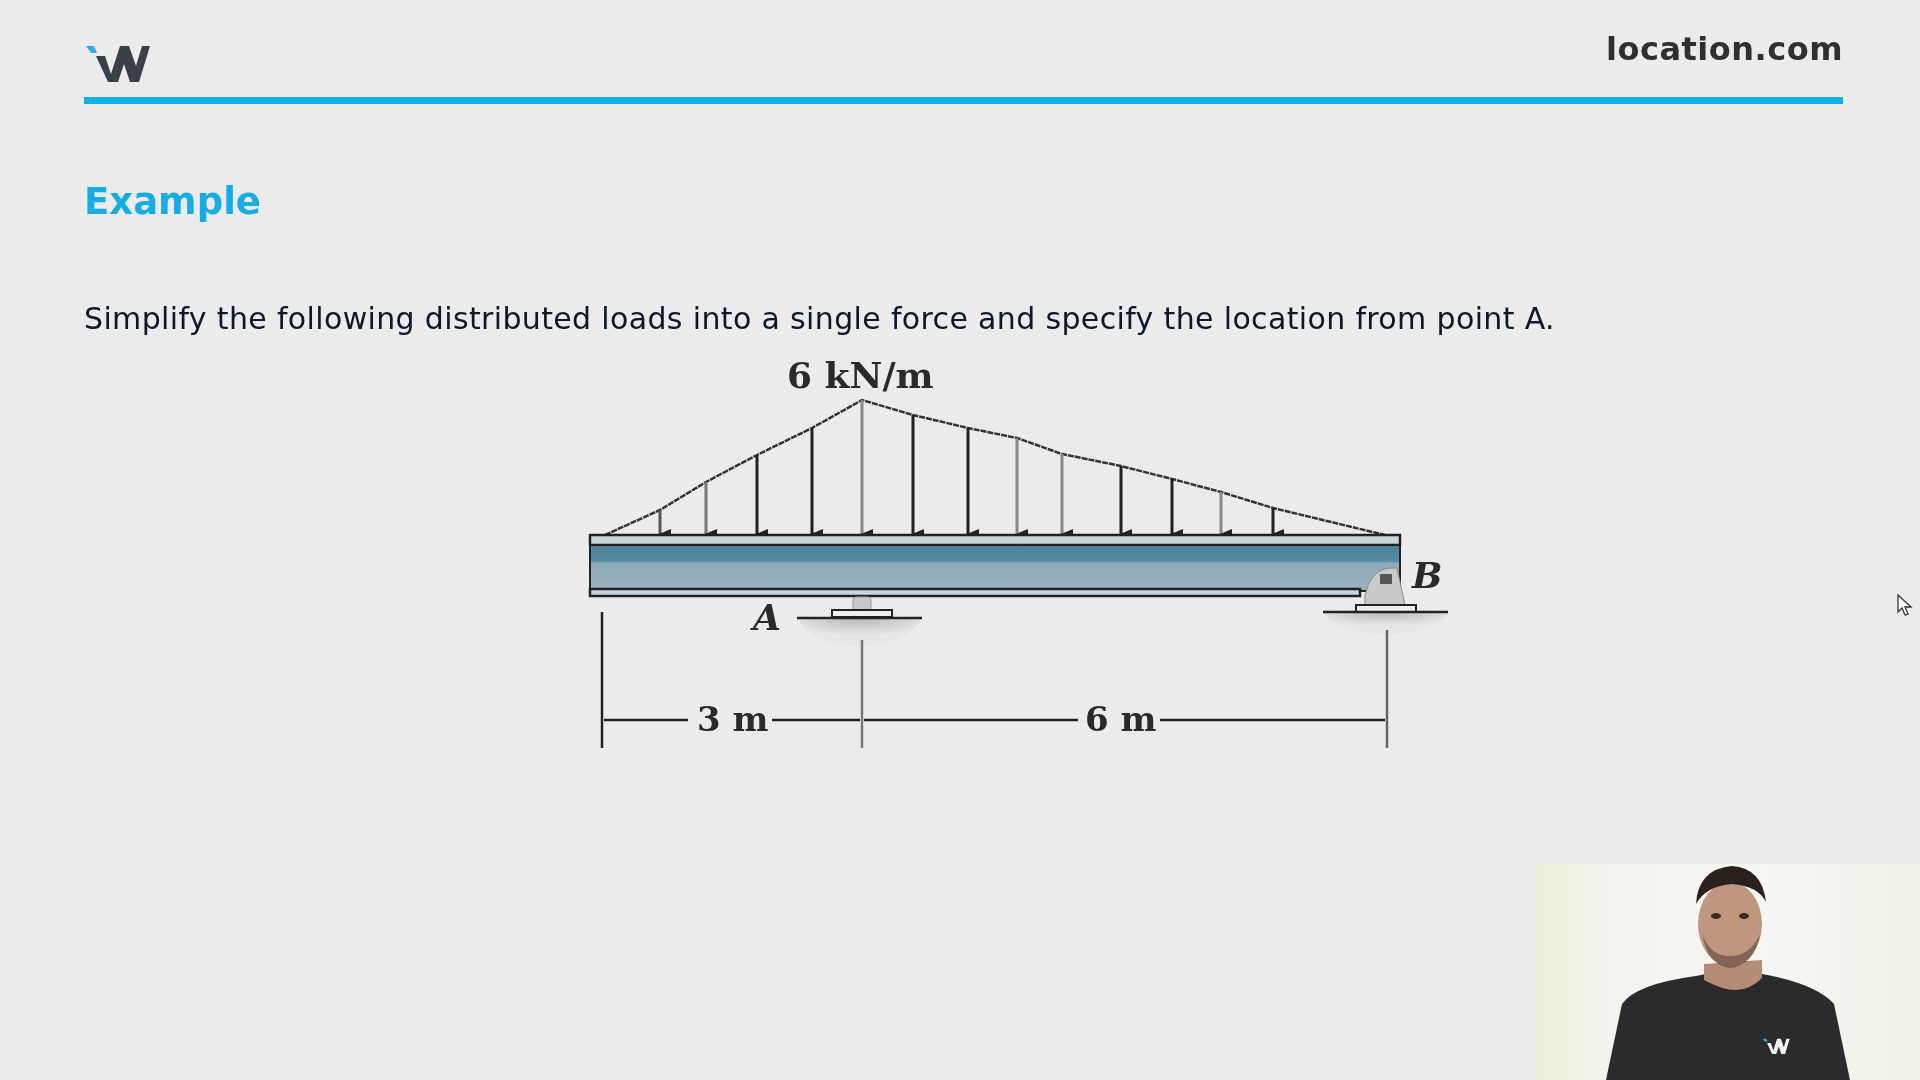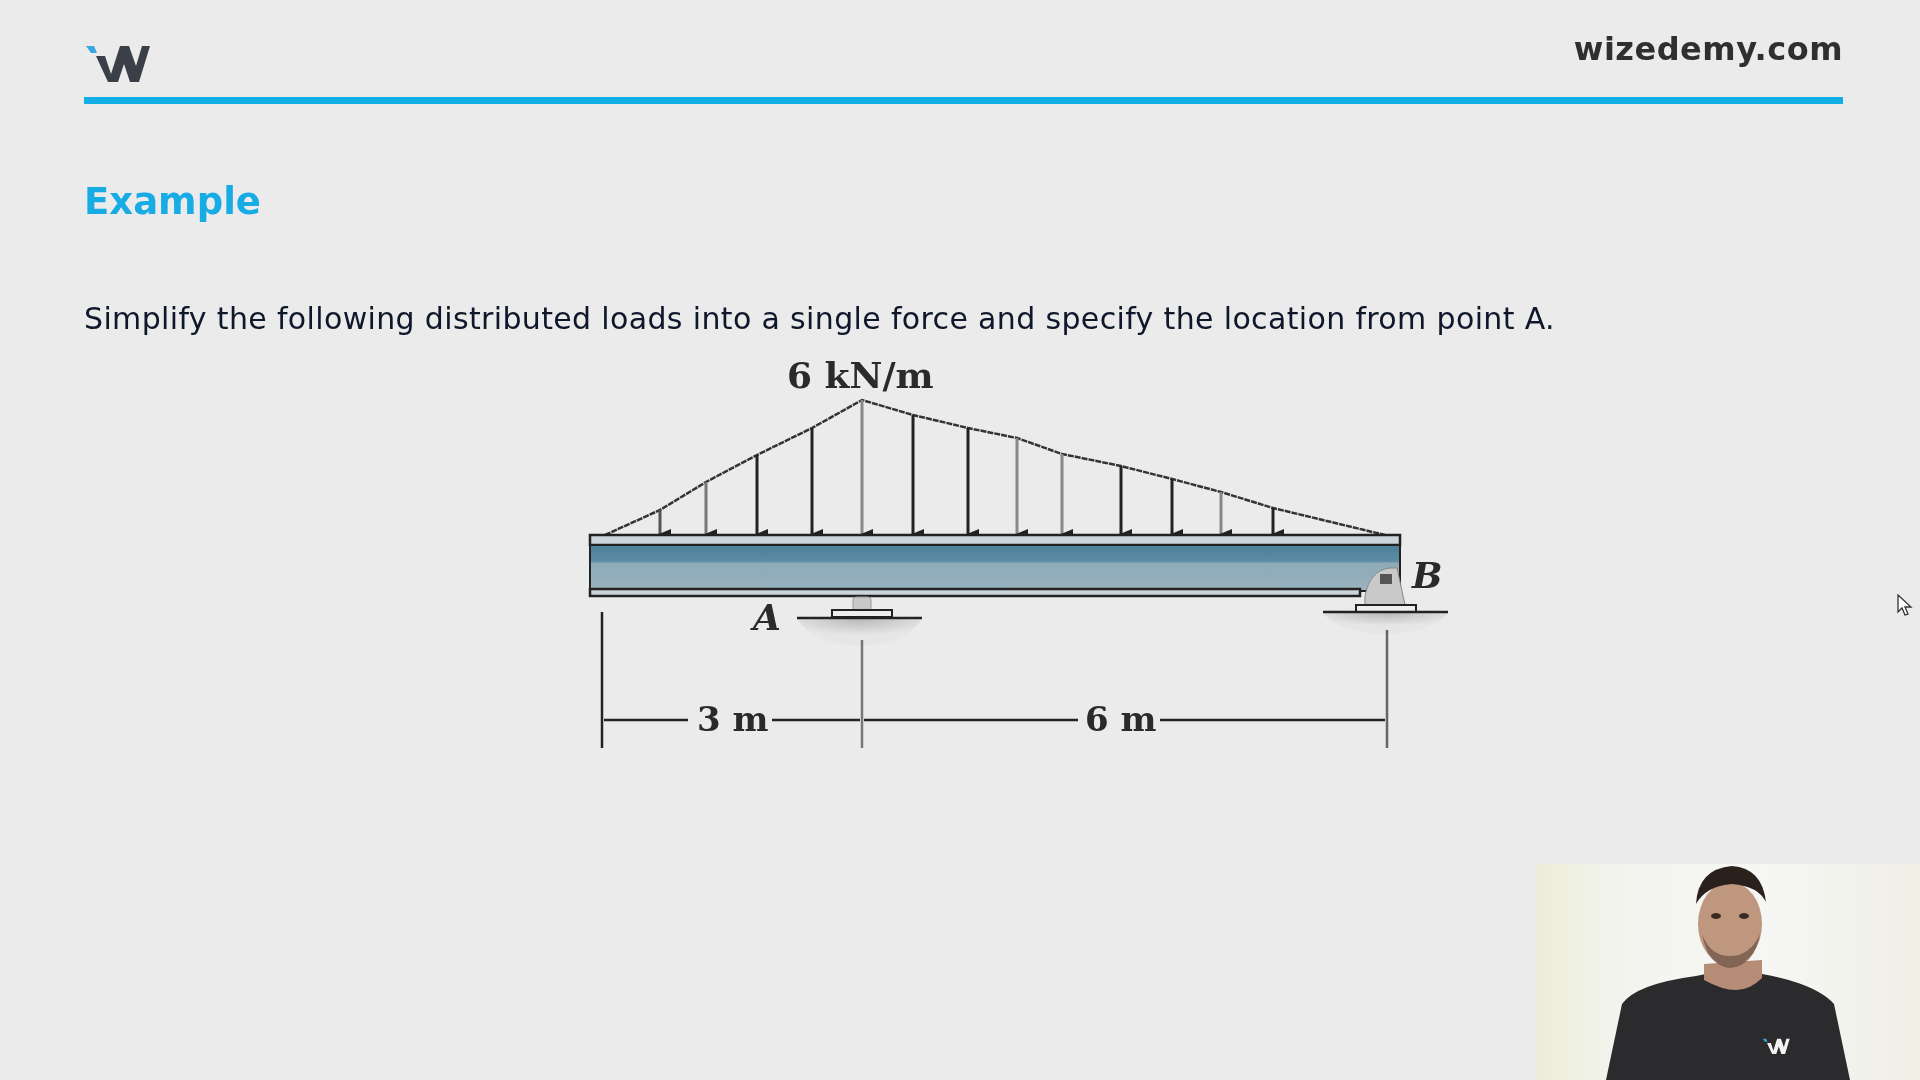--- a/index.html
+++ b/index.html
@@ -16,21 +16,21 @@
             background: linear-gradient(90deg, #ecedd8 0%, #f3f3ee 20%, #f6f6f4 60%, #efefe6 100%); }
   .cursor { position: absolute; left: 1897px; top: 594px; width: 18px; height: 24px; }
 </style>
 </head>
 <body>
 
 <svg class="logo" viewBox="0 0 66 40">
   <path d="M2 2 L10 2 L13 9 L7 9 Z" fill="#3aa7e2"></path>
   <path d="M12 12 L21 12 L27 30 L36 2 L45 2 L52 22 L58 2 L66 2 L55 38 L46 38 L40 20 L34 38 L24 38 Z" fill="#3a3f48"></path>
 </svg>
-<div class="site">wizedemy.com</div>
+<div class="site">location.com</div>
 <div class="rule"></div>
 
 <div class="title">Example</div>
 <div class="prompt">Simplify the following distributed loads into a single force and specify the location from point A.</div>
 
 <svg class="diagram" viewBox="0 0 1920 1080">
   <defs>
     <linearGradient id="beamG" x1="0" y1="0" x2="0" y2="1">
       <stop offset="0" stop-color="#4d7f9a"></stop>
       <stop offset="0.35" stop-color="#5a8ca6"></stop>

